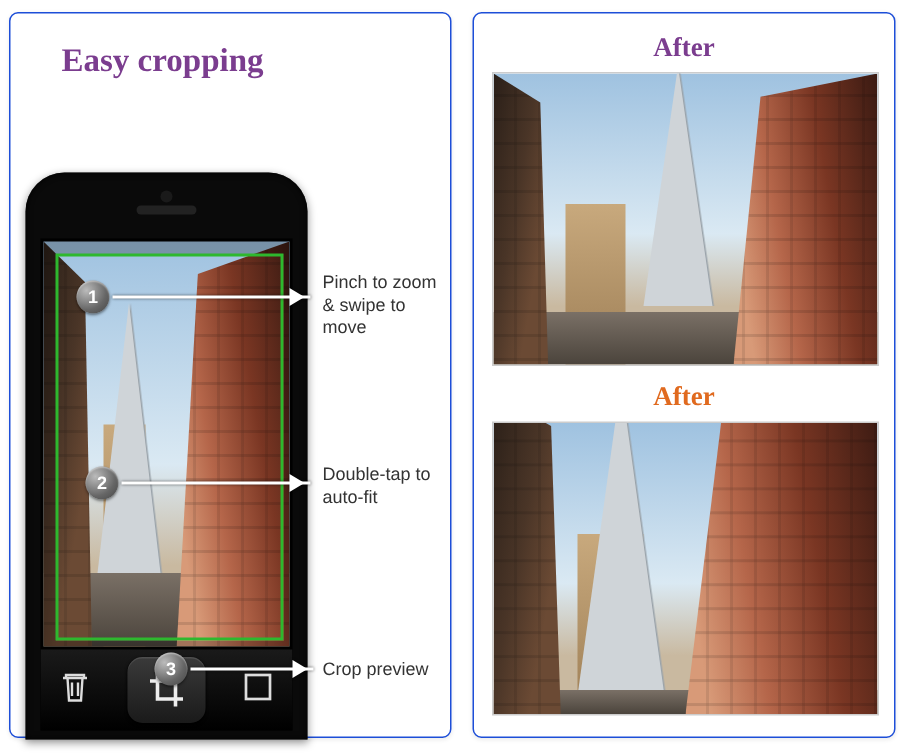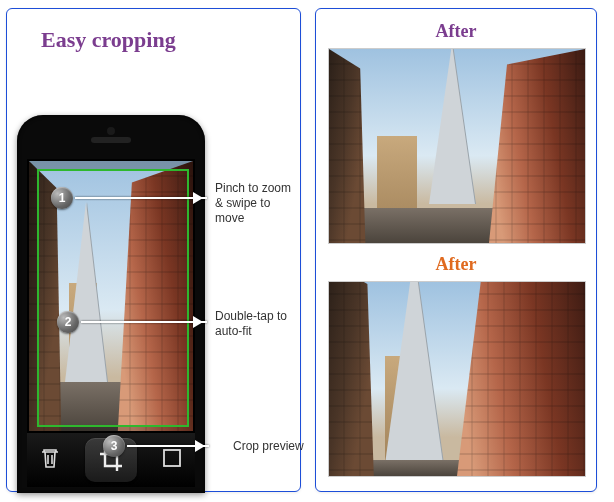--- a/index.html
+++ b/index.html
@@ -132,21 +132,21 @@
 
   .caption {
     position: absolute;
     left: 208px;
     width: 84px;
     font: 12px/15px Helvetica, Arial, sans-serif;
     color: #333;
   }
   .c1 { top: 172px; }
   .c2 { top: 300px; }
-  .c3 { top: 430px; margin-left: 18px; }
+  .c3 { top: 430px; }
 
   
   .right { padding: 10px 12px 12px; }
   .right h2 {
     font-family: Georgia, serif;
     font-weight: bold;
     font-size: 18px;
     text-align: center;
     margin: 2px 0 6px;
   }

